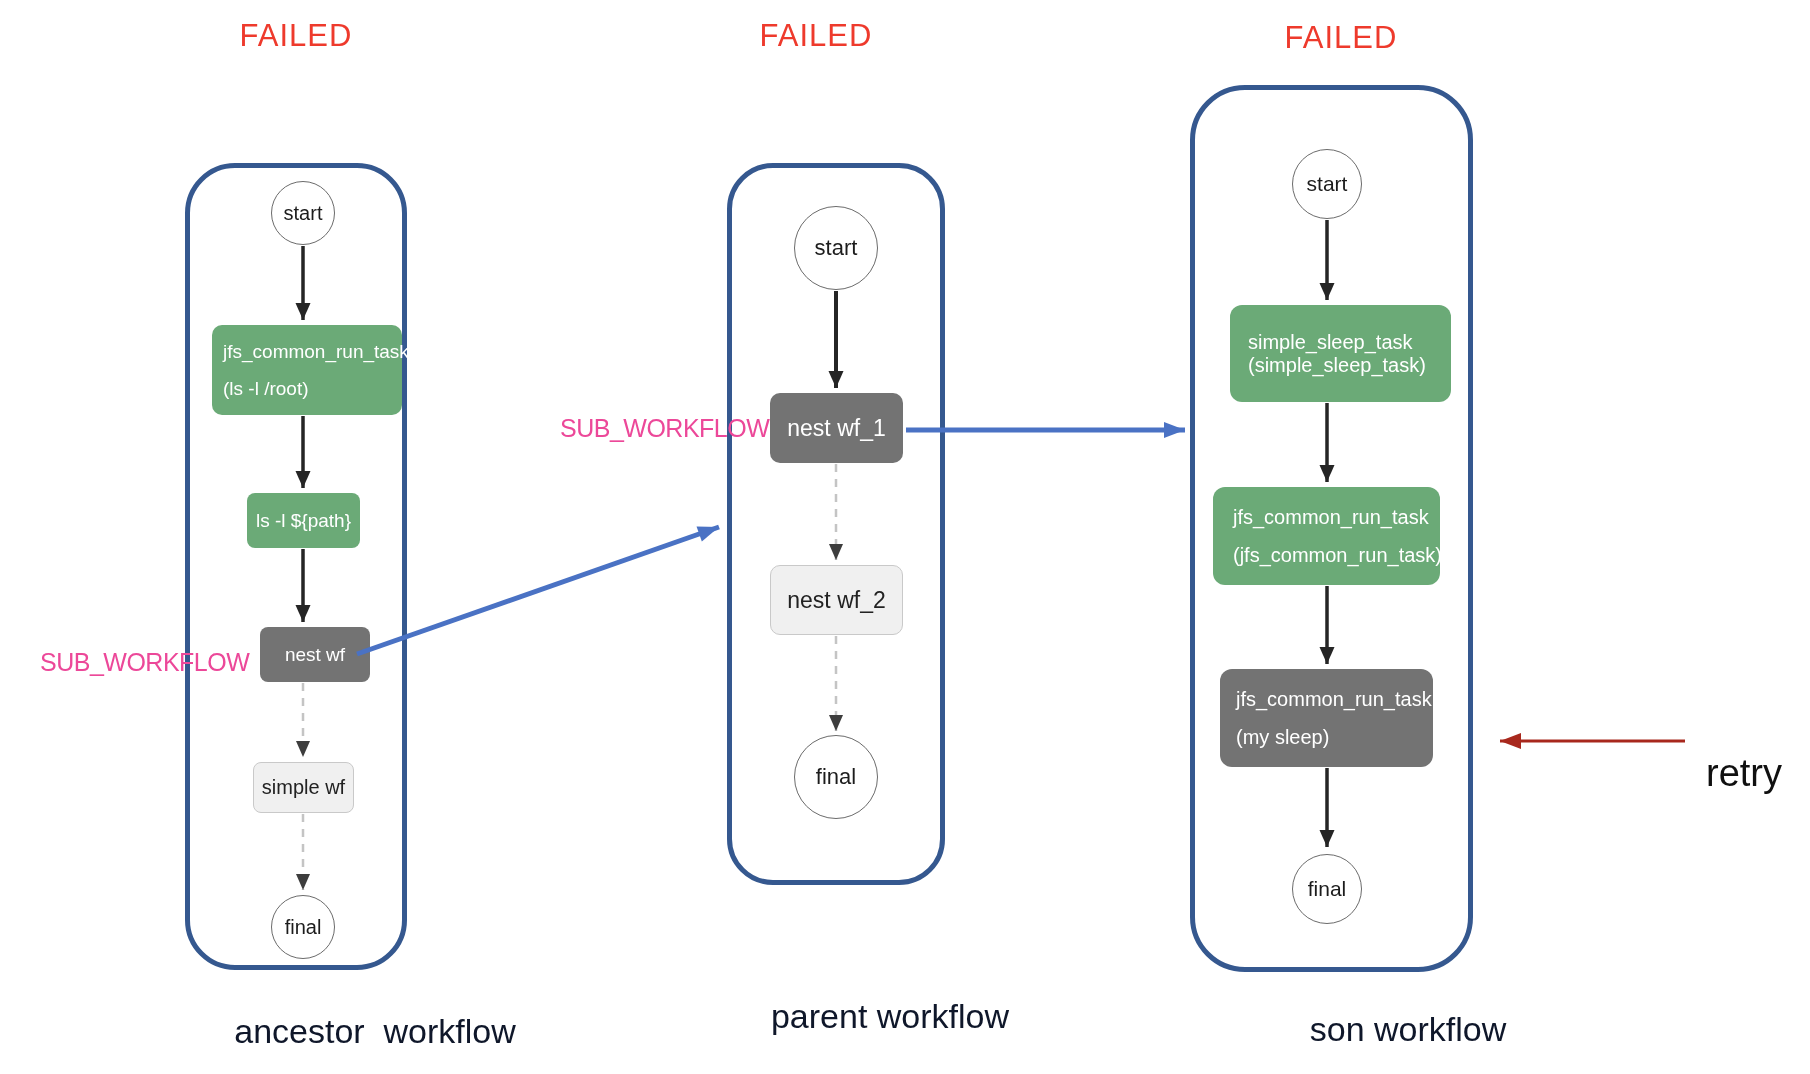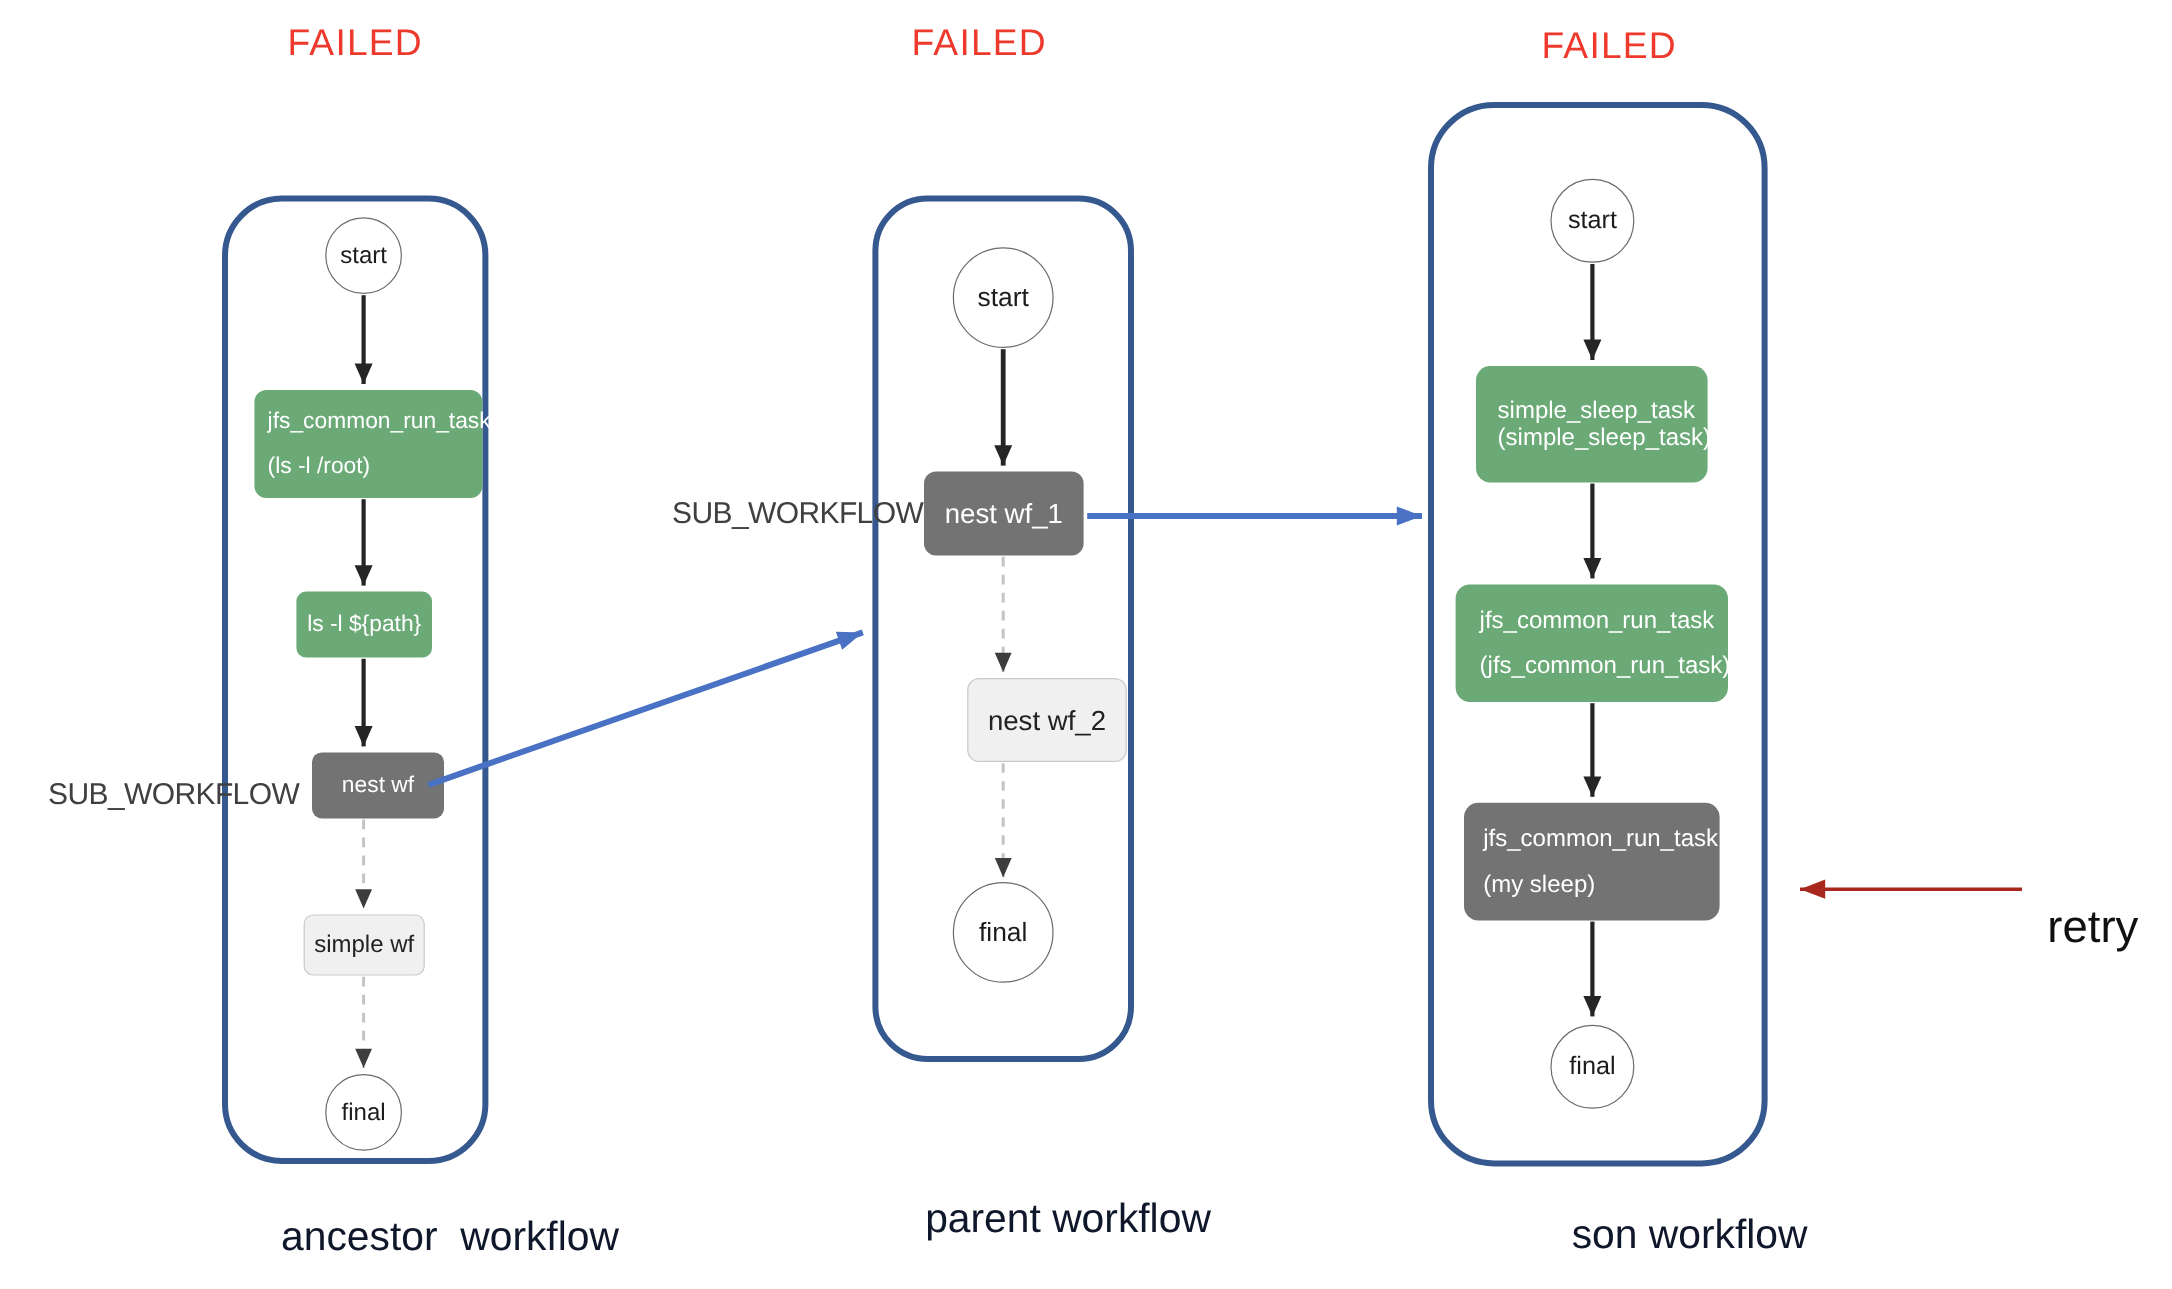--- a/index.html
+++ b/index.html
@@ -9,21 +9,21 @@
   .failed{color:#ee3a2c;font-size:31px;font-weight:500;letter-spacing:1px;text-align:center;}
   .wf-container{border:5px solid #35588f;background:#ffffff;}
   .circle{border:1.6px solid #6b6b6b;border-radius:50%;background:#ffffff;
           display:flex;align-items:center;justify-content:center;color:#1c1c1c;}
   .node{display:flex;flex-direction:column;justify-content:center;color:#ffffff;}
   .node.center{align-items:center;}
   .green{background:#6baa77;}
   .red{background:#737373;}
   .gray{background:#f0f0f0;border:1px solid #c9c9c9;color:#222222;}
   .caption{color:#0f172a;font-size:34px;text-align:center;white-space:pre;}
-  .sublabel{color:#404040;font-size:25px;text-align:right;white-space:nowrap;letter-spacing:-0.5px;}
+  .sublabel{color:#ec4899;font-size:25px;text-align:right;white-space:nowrap;letter-spacing:-0.5px;}
   .retrylabel{color:#101010;font-size:38px;margin-top:32px;}
   svg.overlay{position:absolute;left:0;top:0;pointer-events:none;}
   .l1{font-weight:500;}
   .l2{font-weight:400;}
 </style>
 </head>
 <body>
 
 <div class="abs failed" style="left:185px;top:18px;width:222px;">FAILED</div>
 
@@ -60,35 +60,35 @@
 <div class="abs wf-container" style="left:727px;top:163px;width:218px;height:722px;border-radius:46px;"></div>
 
 <div class="abs circle" style="left:794px;top:206px;width:84px;height:84px;font-size:22px;">start</div>
 
 <div class="abs node red center" style="left:770px;top:393px;width:133px;height:70px;border-radius:10px;font-size:23px;">
   <div class="l1">nest wf_1</div>
 </div>
 
 <div class="abs sublabel" style="left:560px;top:414px;width:208px;">SUB_WORKFLOW</div>
 
-<div class="abs node gray center" style="left:770px;top:565px;width:133px;height:70px;border-radius:10px;font-size:23px;margin-left:36px;">
+<div class="abs node gray center" style="left:770px;top:565px;width:133px;height:70px;border-radius:10px;font-size:23px;">
   <div>nest wf_2</div>
 </div>
 
 <div class="abs circle" style="left:794px;top:735px;width:84px;height:84px;font-size:22px;">final</div>
 
 <div class="abs caption" style="left:720px;top:997px;width:340px;">parent workflow</div>
 
 <div class="abs failed" style="left:1230px;top:20px;width:222px;">FAILED</div>
 
 <div class="abs wf-container" style="left:1190px;top:85px;width:283px;height:887px;border-radius:55px;"></div>
 
 <div class="abs circle" style="left:1292px;top:149px;width:70px;height:70px;font-size:21px;">start</div>
 
-<div class="abs node green" style="left:1230px;top:305px;width:193px;height:97px;border-radius:12px;
+<div class="abs node green" style="left:1230px;top:305px;width:221px;height:97px;border-radius:12px;
      padding-left:18px;font-size:20px;">
   <div class="l1">simple_sleep_task</div>
   <div class="l2">(simple_sleep_task)</div>
 </div>
 
 <div class="abs node green" style="left:1213px;top:487px;width:227px;height:98px;border-radius:12px;
      padding-left:20px;gap:15px;font-size:20px;">
   <div class="l1">jfs_common_run_task</div>
   <div class="l2">(jfs_common_run_task)</div>
 </div>

